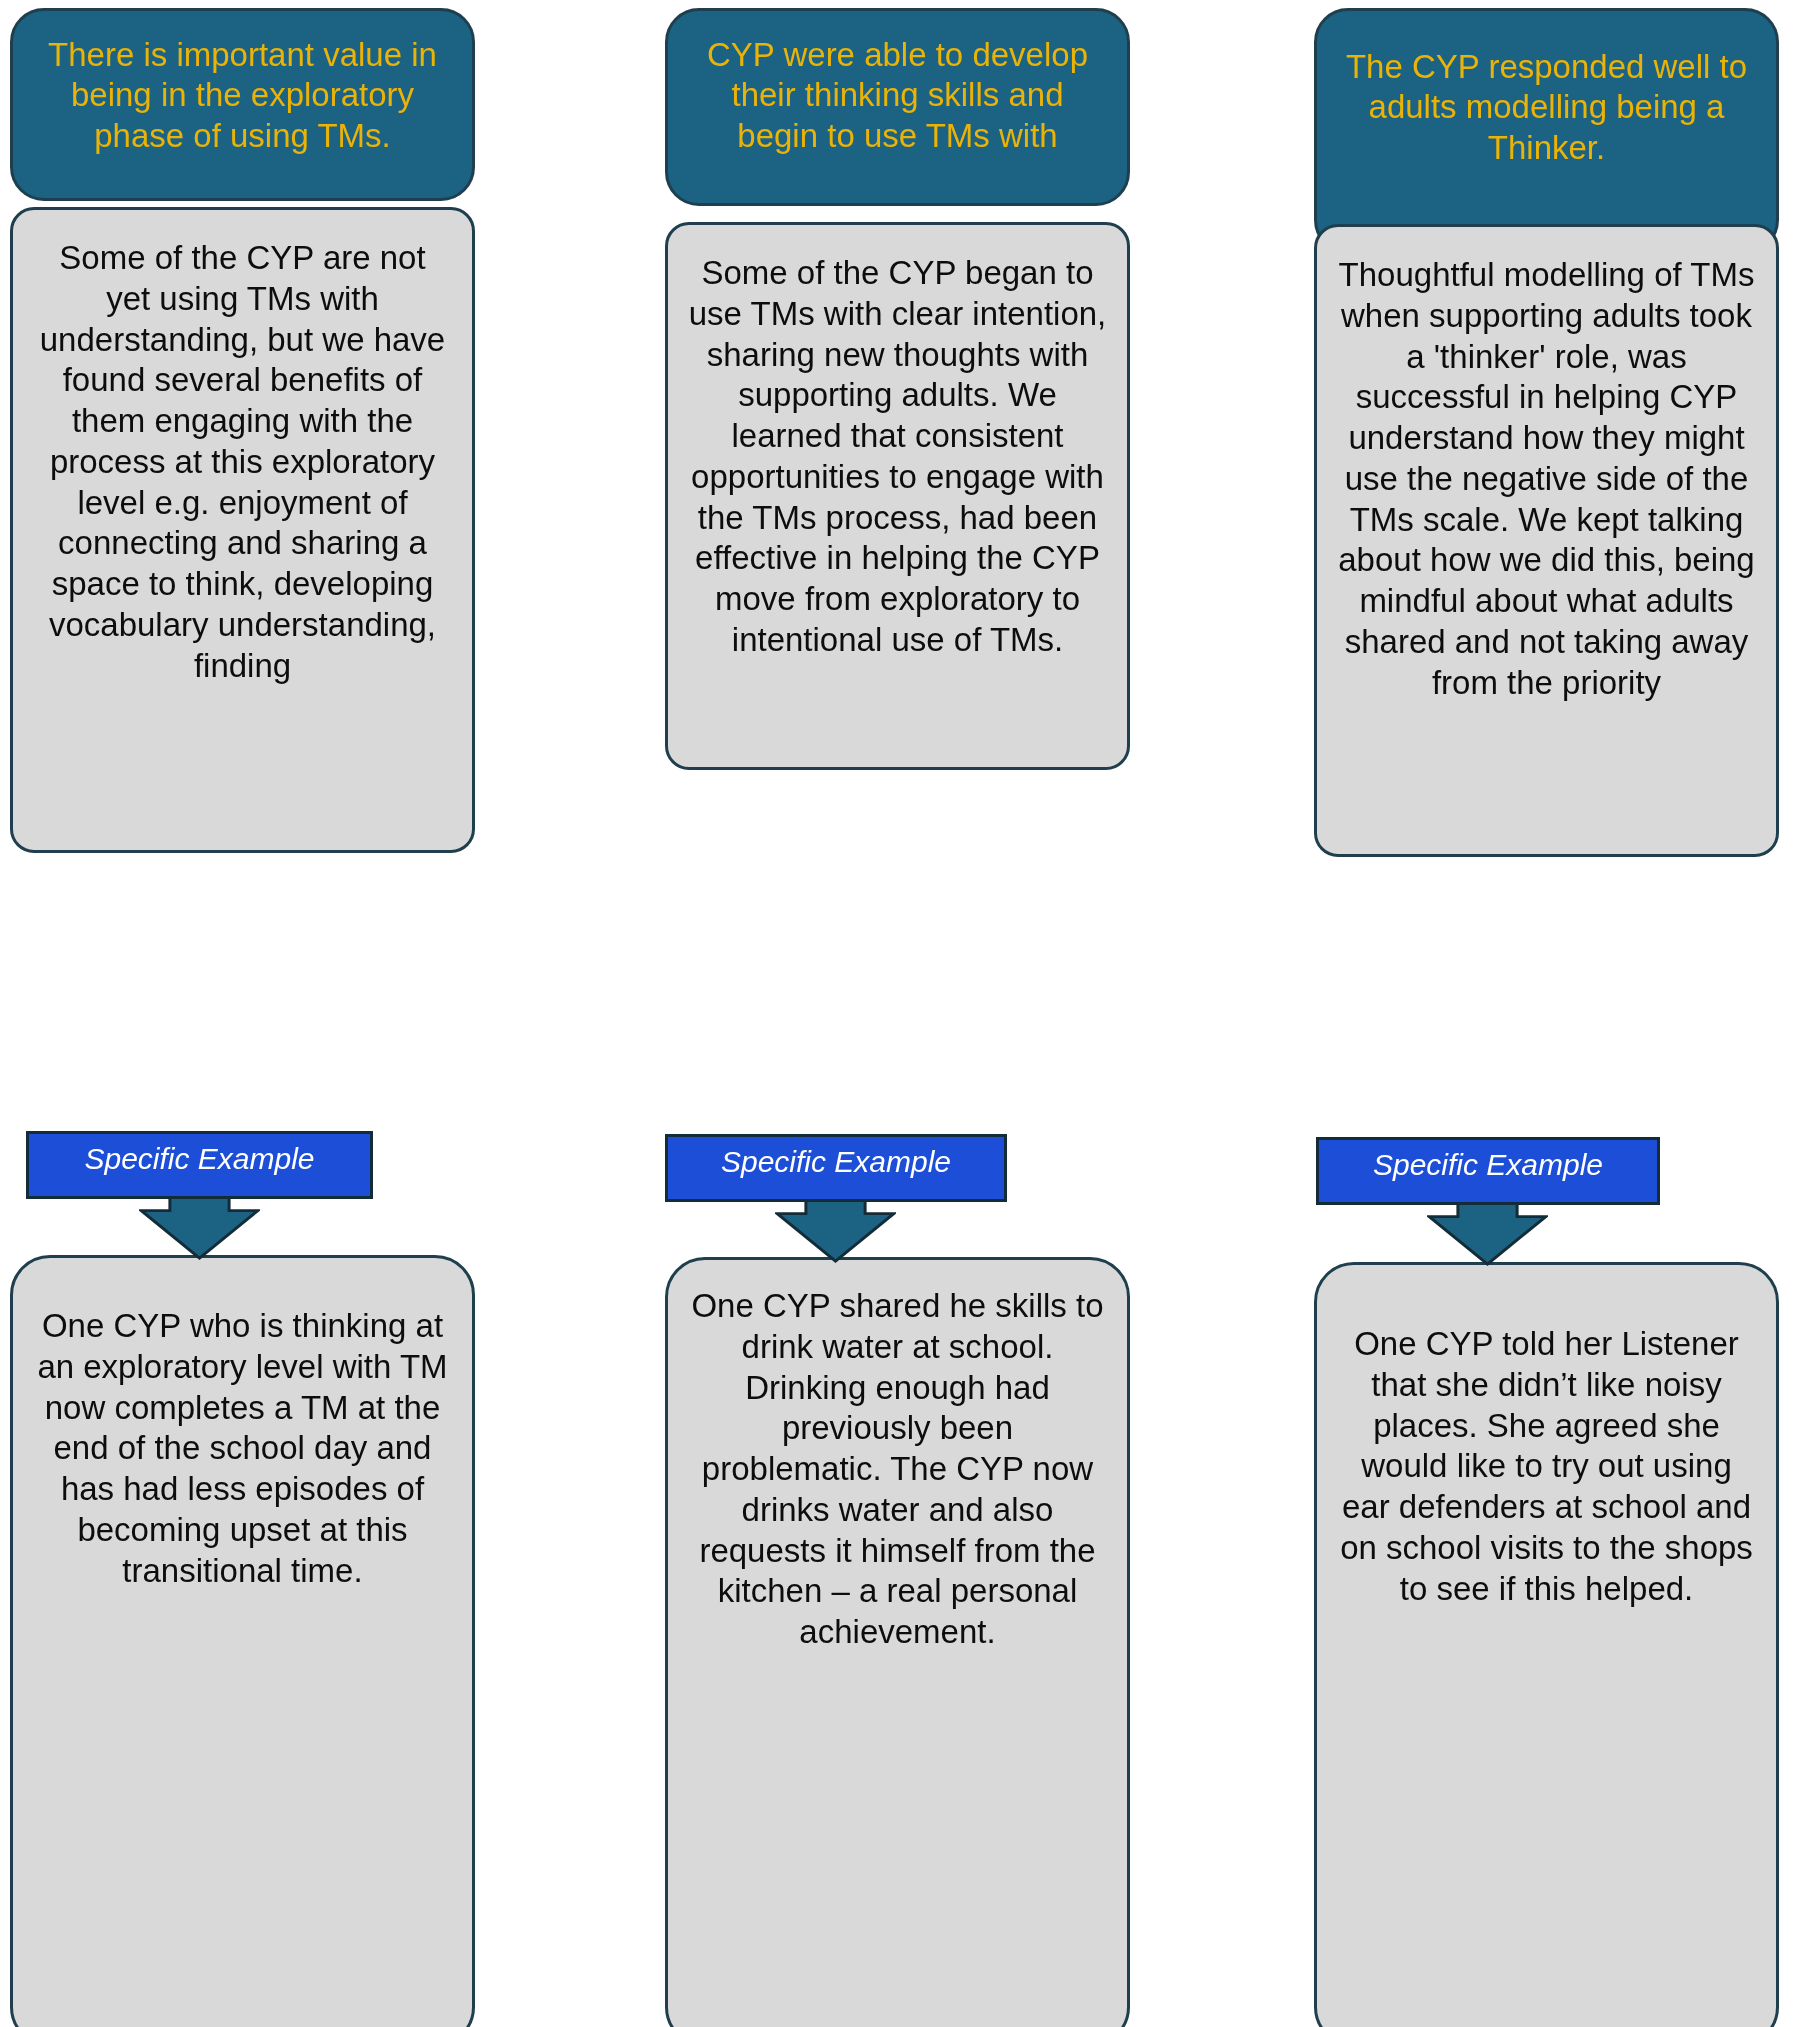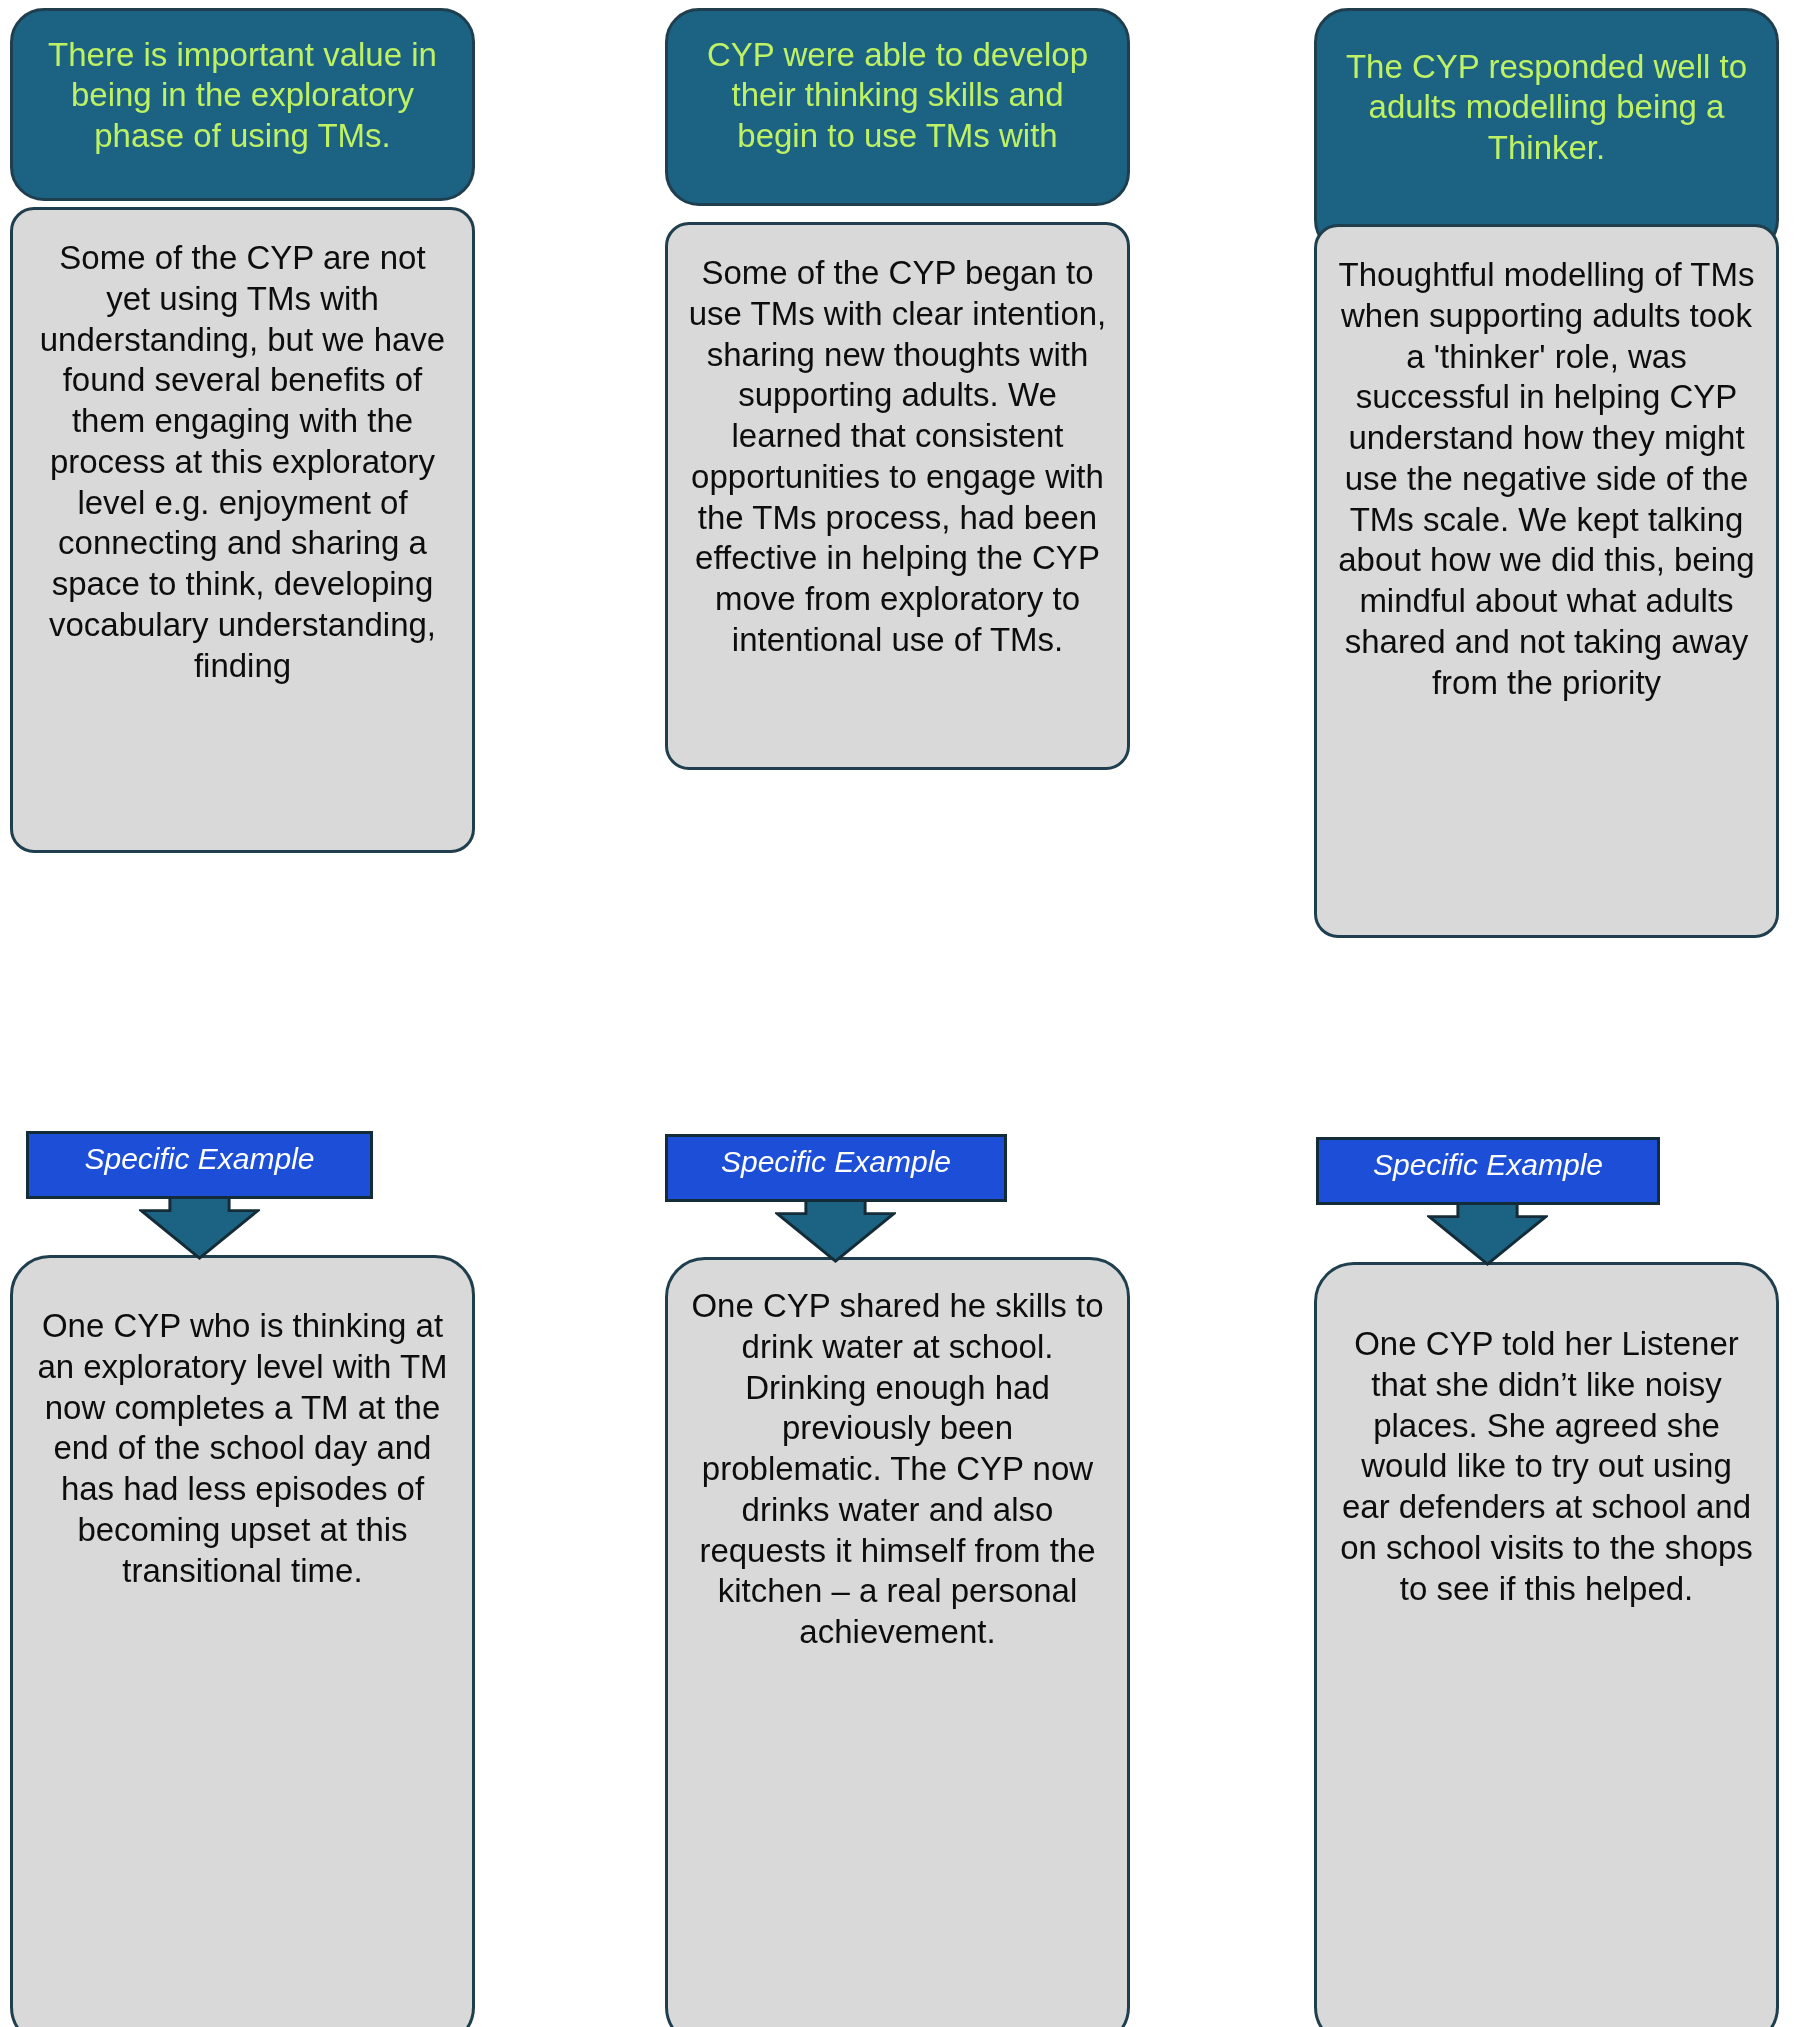--- a/index.html
+++ b/index.html
@@ -32,21 +32,21 @@
   
   .header-box {
     position: absolute;
     top: 8px;
     left: 0;
     width: 100%;
     box-sizing: border-box;
     background: #1B6283;
     border: 3px solid #1F3F4E;
     border-radius: 34px;
-    color: #bef264;
+    color: #eab308;
     text-align: center;
     font-size: 33px;
     line-height: 1.22;
     padding: 22px 26px 18px 26px;
     overflow: hidden;
   }
   #col-1 .header-box { height: 193px; padding-top: 24px; }
   #col-2 .header-box { height: 198px; padding-top: 24px; }
   #col-3 .header-box { height: 246px; padding-top: 36px; }
 
@@ -61,21 +61,21 @@
     border-radius: 24px;
     color: #0d0d0d;
     text-align: center;
     font-size: 33px;
     line-height: 1.235;
     padding: 28px 20px 20px 20px;
     overflow: hidden;
   }
   #col-1 .body-box { top: 207px; height: 646px; }
   #col-2 .body-box { top: 222px; height: 548px; }
-  #col-3 .body-box { top: 224px; height: 714px; }
+  #col-3 .body-box { top: 224px; height: 633px; }
 
   
   .example-banner {
     position: absolute;
     left: 16px;
     width: 345px;
     height: 68px;
     box-sizing: border-box;
     background: #1d4ed8;
     border: 3px solid #132C37;

